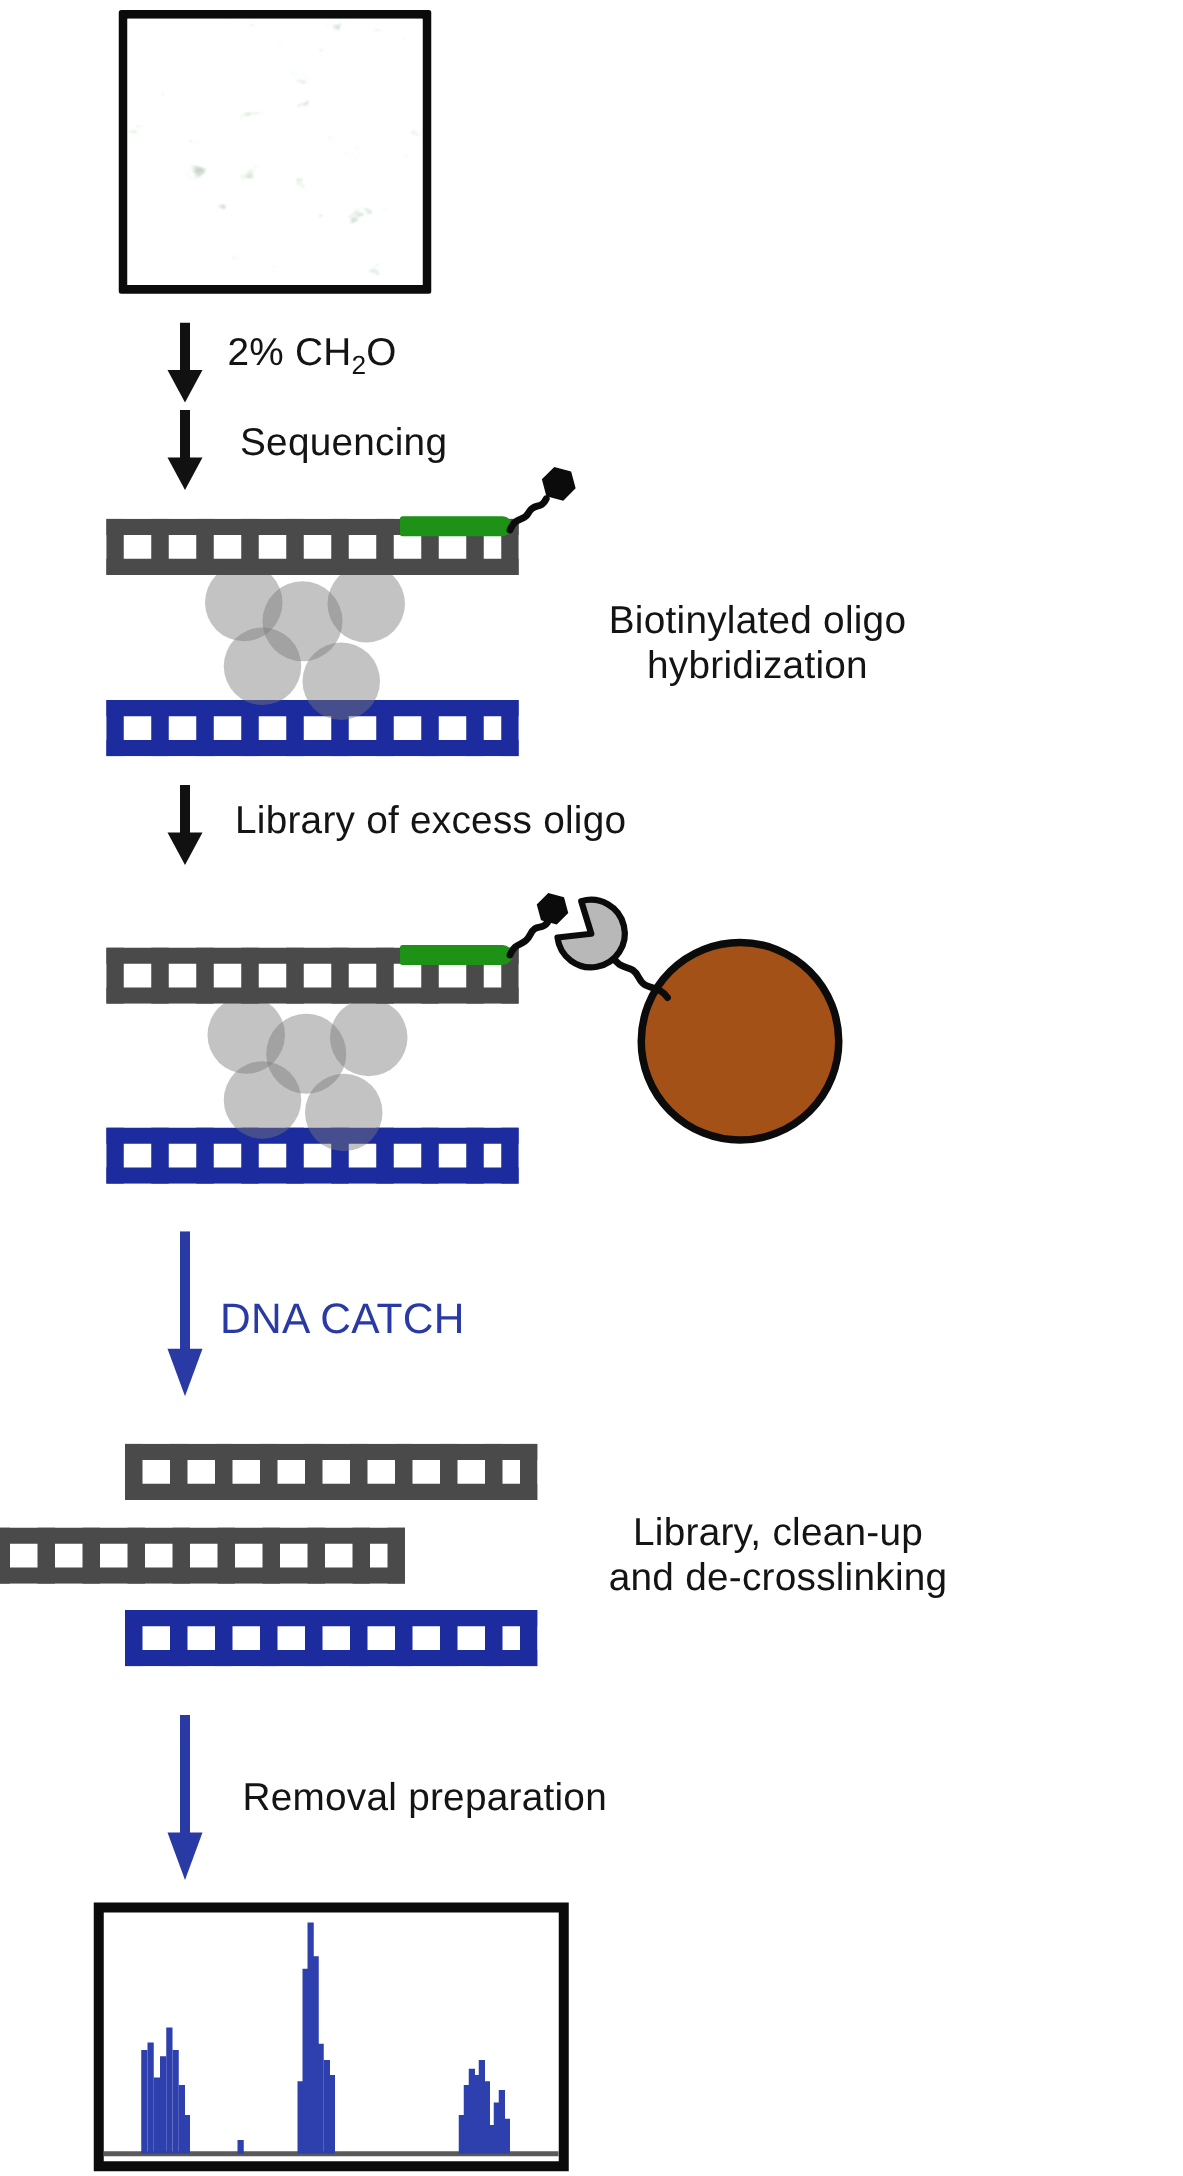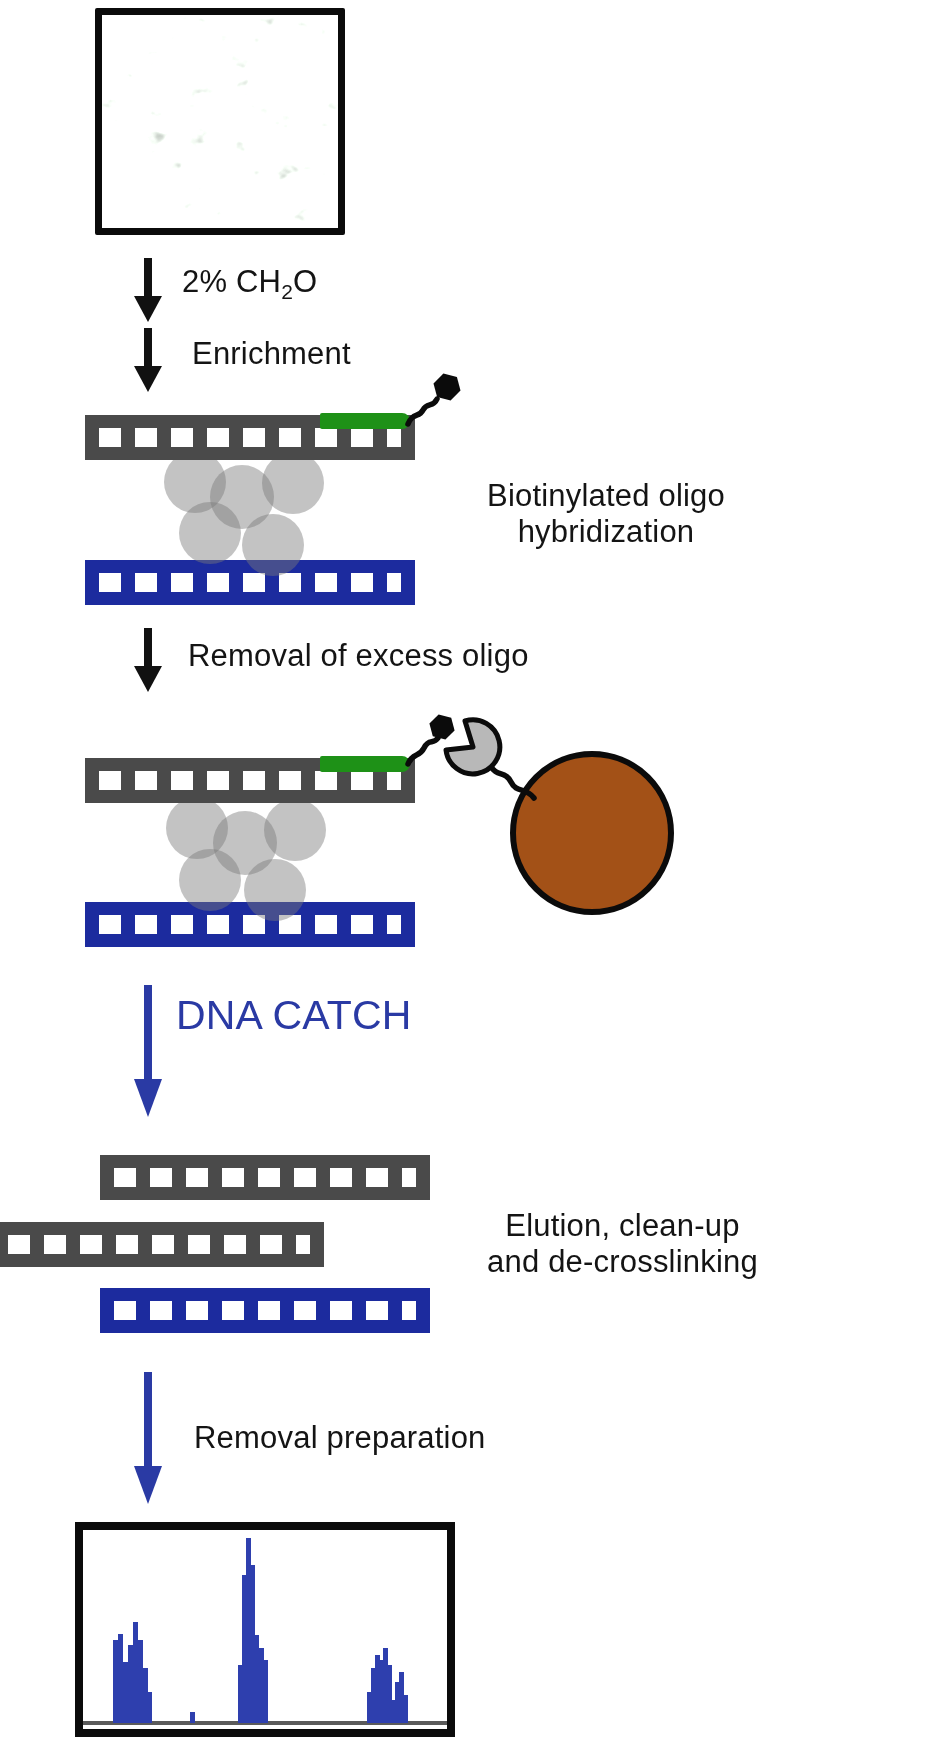--- a/index.html
+++ b/index.html
@@ -87,21 +87,21 @@
   <svg class="abs" style="left:133px;top:258px" width="30" height="64">
     <rect class="blk" x="11" y="0" width="8" height="40"></rect>
     <polygon class="blk" points="1,38 29,38 15,64"></polygon>
   </svg>
   <div class="steplabel" style="left:182px;top:264px"><span>2% CH</span><sub>2</sub><span>O</span></div>
 
   <svg class="abs" style="left:133px;top:328px" width="30" height="64">
     <rect class="blk" x="11" y="0" width="8" height="40"></rect>
     <polygon class="blk" points="1,38 29,38 15,64"></polygon>
   </svg>
-  <div class="steplabel" style="left:192px;top:336px">Enrichment</div>
+  <div class="steplabel" style="left:192px;top:336px">Sequencing</div>
 
   <svg class="ladder lad-blue" style="left:85px;top:560px" width="330" height="45">
       <use href="#ladder"></use>
     </svg>
   <div class="blob" style="left:164px;top:451px;width:62px;height:62px"></div>
   <div class="blob" style="left:210px;top:465px;width:64px;height:64px"></div>
   <div class="blob" style="left:262px;top:452px;width:62px;height:62px"></div>
   <div class="blob" style="left:179px;top:502px;width:62px;height:62px"></div>
   <div class="blob" style="left:242px;top:514px;width:62px;height:62px"></div>
   <svg class="ladder lad-gray" style="left:85px;top:415px" width="330" height="45">
@@ -112,21 +112,21 @@
     <path class="wavy" d="M13,56 C18,44 24,50 28,42 S38,40 42,31"></path>
     <polygon class="hex" points="65.5,22.6 55.6,32.5 42.1,28.9 38.5,15.4 48.4,5.5 61.9,9.1"></polygon>
   </svg>
   <div class="caption" style="left:487px;top:478px">Biotinylated oligo
 hybridization</div>
 
   <svg class="abs" style="left:133px;top:628px" width="30" height="64">
     <rect class="blk" x="11" y="0" width="8" height="40"></rect>
     <polygon class="blk" points="1,38 29,38 15,64"></polygon>
   </svg>
-  <div class="steplabel" style="left:188px;top:638px">Removal of excess oligo</div>
+  <div class="steplabel" style="left:188px;top:638px">Library of excess oligo</div>
 
   <svg class="ladder lad-blue" style="left:85px;top:902px" width="330" height="45">
       <use href="#ladder"></use>
     </svg>
   <div class="blob" style="left:166px;top:797px;width:62px;height:62px"></div>
   <div class="blob" style="left:213px;top:811px;width:64px;height:64px"></div>
   <div class="blob" style="left:264px;top:799px;width:62px;height:62px"></div>
   <div class="blob" style="left:179px;top:849px;width:62px;height:62px"></div>
   <div class="blob" style="left:244px;top:859px;width:62px;height:62px"></div>
   <svg class="ladder lad-gray" style="left:85px;top:758px" width="330" height="45">
@@ -138,32 +138,32 @@
     <path class="wavy" d="M15,66 C20,54 26,60 31,50 S40,47 45,40"></path>
     <path class="wavy" d="M97,67 C104,80 112,72 118,84 S132,88 141,100"></path>
     <polygon class="hex" points="61.6,32.4 52.4,41.6 39.8,38.2 36.4,25.6 45.6,16.4 58.2,19.8"></polygon>
     <path class="pacman" d="M80,49 L53,52 A27,27 0 1 0 72,23 Z"></path>
   </svg>
 
   <svg class="abs" style="left:133px;top:985px" width="30" height="132">
     <rect class="blu" x="11" y="0" width="8" height="98"></rect>
     <polygon class="blu" points="1,94 29,94 15,132"></polygon>
   </svg>
-  <div class="steplabel blue-text" style="left:176px;top:992px;font-size:41px">DNA CATCH</div>
+  <div class="steplabel blue-text" style="left:176px;top:1036px;font-size:34px">DNA CATCH</div>
 
   <svg class="ladder lad-gray" style="left:100px;top:1155px" width="330" height="45">
       <use href="#ladder"></use>
     </svg>
   <svg class="ladder lad-gray" style="left:-6px;top:1222px" width="330" height="45">
       <use href="#ladder"></use>
     </svg>
   <svg class="ladder lad-blue" style="left:100px;top:1288px" width="330" height="45">
       <use href="#ladder"></use>
     </svg>
-  <div class="caption" style="left:487px;top:1208px">Elution, clean-up
+  <div class="caption" style="left:487px;top:1208px">Library, clean-up
 and de-crosslinking</div>
 
   <svg class="abs" style="left:133px;top:1372px" width="30" height="132">
     <rect class="blu" x="11" y="0" width="8" height="98"></rect>
     <polygon class="blu" points="1,94 29,94 15,132"></polygon>
   </svg>
   <div class="steplabel" style="left:194px;top:1420px">Removal preparation</div>
 
   <div id="seqbox">
     <svg id="peaks">

